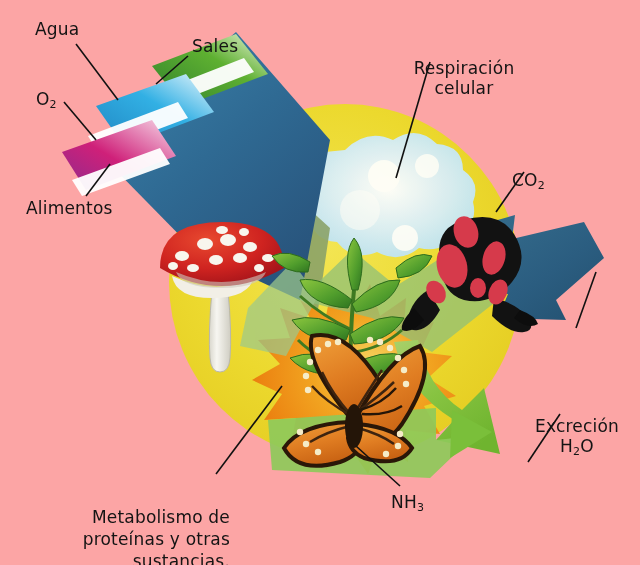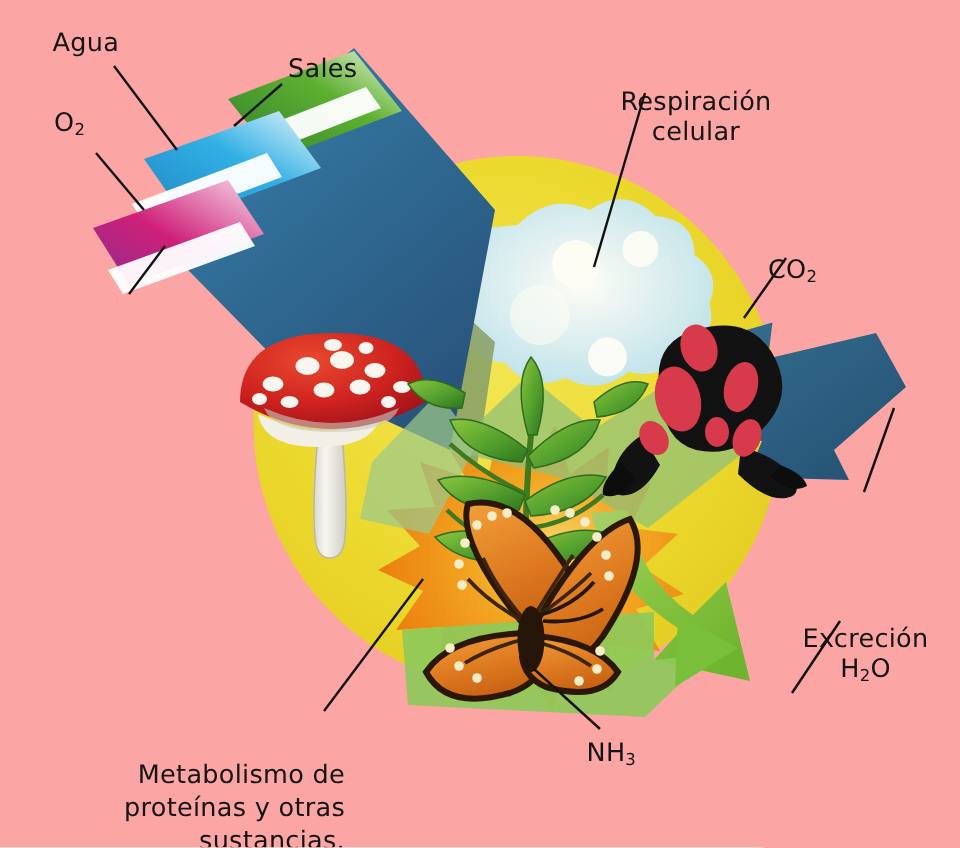--- a/index.html
+++ b/index.html
@@ -22,21 +22,21 @@
     font-size:17px;
     line-height:1.18;
     letter-spacing:.2px;
     white-space:nowrap;
     user-select:none;
   }
   .lbl.ctr{text-align:center;margin-top:40px;}
   .lbl sub{font-size:11px;vertical-align:-3px;}
   #l-agua{left:35px;top:19px;}
   #l-sales{left:192px;top:36px;}
-  #l-o2{left:36px;top:72px;}
+  #l-o2{left:36px;top:89px;}
   #l-alimentos{left:26px;top:198px;}
   #l-respcel{left:409px;top:18px;text-align:center;width:110px;white-space:normal;}
   #l-co2{left:512px;top:146px;margin-top:24px;}
   #l-resp{left:527px;top:332px;}
   #l-excr{left:534px;top:376px;width:86px;white-space:normal;}
   #l-nh3{left:391px;top:492px;}
   #l-metab{left:30px;top:466px;width:200px;white-space:normal;text-align:right;line-height:1.3;}
 </style>
 </head>
 <body>
@@ -292,20 +292,21 @@
       <line x1="216" y1="474" x2="282" y2="386"></line>
     </g>
   </svg>
 
   <div class="lbl" id="l-agua">Agua</div>
 
   <div class="lbl" id="l-sales">Sales</div>
 
   <div class="lbl" id="l-o2"><span>O</span><sub>2</sub></div>
 
+  <div class="lbl" id="l-alimentos">Alimentos</div>
 
   <div class="lbl ctr" id="l-respcel">Respiración celular</div>
 
   <div class="lbl" id="l-co2"><span>CO</span><sub>2</sub></div>
 
 
   <div class="lbl ctr" id="l-excr">
     <span>Excreción</span><br>
     <span><span>H</span><sub>2</sub><span>O</span></span>
   </div>

